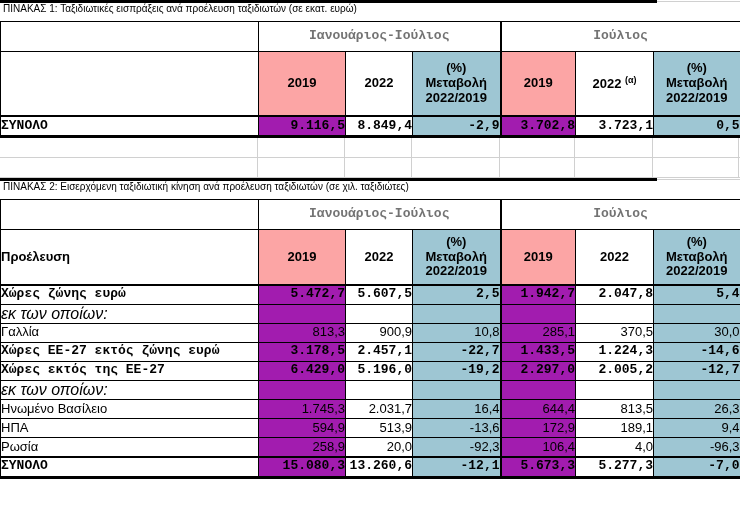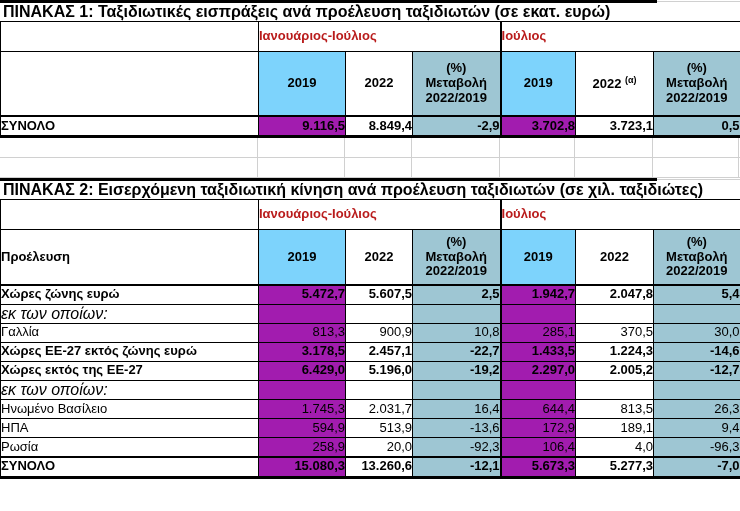--- a/index.html
+++ b/index.html
@@ -2,50 +2,50 @@
 <html><head>
 <meta charset="utf-8">
 <style>
   html,body{margin:0;padding:0;background:#fff;}
   body{width:740px;font-family:"Liberation Sans",sans-serif;color:#000;}
 
   .sheet{width:740px;}
 
   
   .title-row{position:relative;height:18px;padding:3px 0 0 3px;
-    font-size:16px;font-weight:bold;white-space:nowrap;overflow:hidden;}
+    font-size:10px;font-weight:normal;white-space:nowrap;overflow:hidden;}
   .title-row::before{content:'';position:absolute;top:0;left:0;width:657px;height:3px;background:#000;}
   .title-row::after{content:'';position:absolute;top:1px;left:657px;right:0;height:1px;background:#d0d0d0;}
 
   
   table.grid{border-collapse:collapse;table-layout:fixed;width:740px;
     border-left:1px solid #000;border-right:2px solid #000;border-bottom:3px solid #000;}
   table.grid td{border:1px solid #000;overflow:hidden;font-size:13px;line-height:1.15;
     padding:0;vertical-align:middle;}
 
   tr.grp td{height:29px;}
-  .grp-cell{color:#b91c1c;font-weight:bold;font-size:19px;text-align:left;background:#fff;}
+  .grp-cell{color:#737373;font-weight:bold;font-size:19px;text-align:center;background:#fff;font-family:Liberation Mono, monospace;}
 
   tr.hdr-t1 td{height:63px;border-bottom:2px solid #000;}
   tr.hdr-t2 td{height:54px;border-bottom:2px solid #000;}
   .h{text-align:center;font-weight:bold;}
   .h .ln{display:block;}
   .h sup{font-size:9px;}
 
   .lbl{text-align:left;padding-left:3px;border-right:2px solid #000;background:#fff;}
   .gdiv{border-right:2px solid #000 !important;}
   .num{text-align:right;padding-right:3px;}
 
   .c-or{background:#a21caf;}
-  .c-orh{background:#7dd3fc;}
+  .c-orh{background:#fca5a5;}
   .c-wh{background:#fff;margin-left:35px;}
   .c-tl{background:#9EC6D3;}
 
   tbody tr{height:19px;}
-  tr.bold td{font-weight:bold;}
+  tr.bold td{font-weight:bold;font-family:Liberation Mono, monospace;}
   tr.sub td{font-style:italic;font-size:16px;}
   tr.total td{border-top:2px solid #000;height:18px;}
 
   .origin{vertical-align:bottom;font-weight:bold;padding-bottom:1px;}
 
   
   .gap{width:740px;}
   .gap-row{display:flex;height:19px;border-bottom:1px solid #d0d0d0;}
   .gap-cell{border-right:1px solid #d0d0d0;height:100%;box-sizing:border-box;}
 </style>

